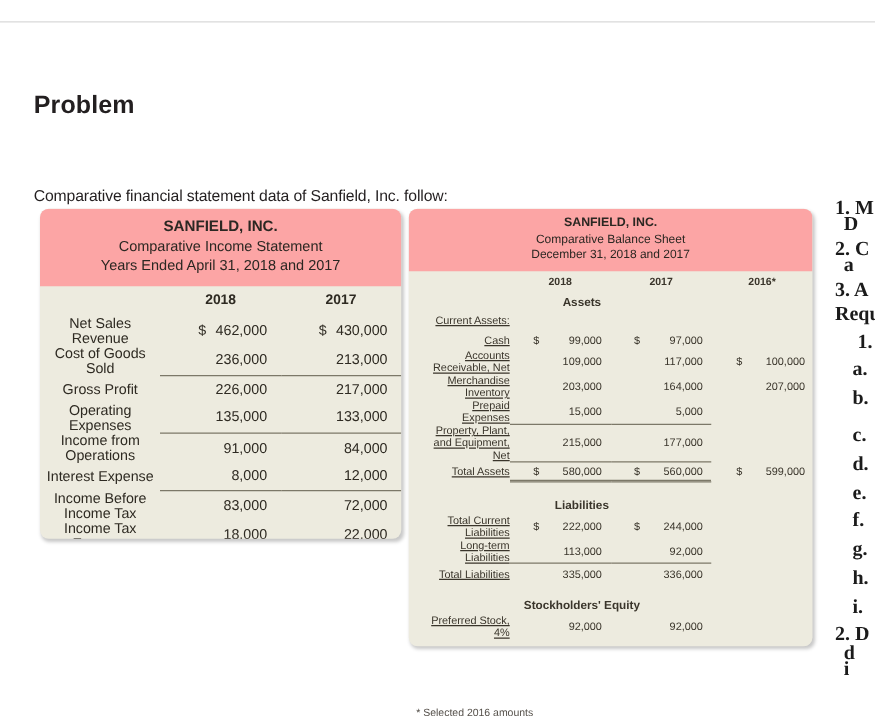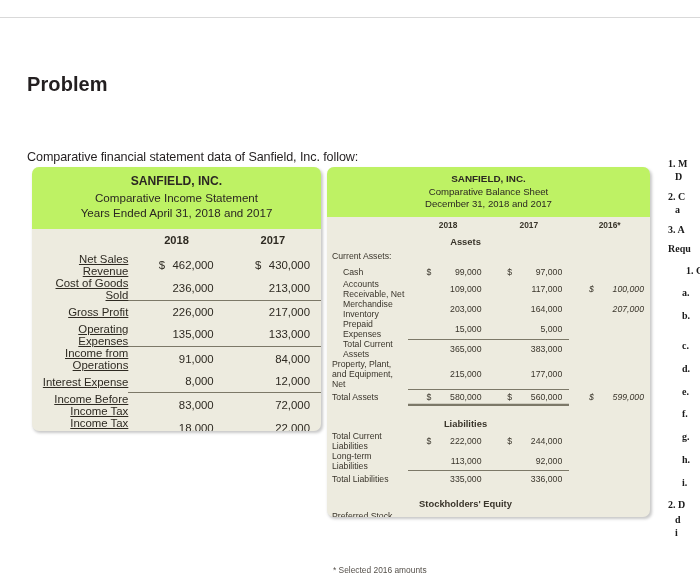--- a/index.html
+++ b/index.html
@@ -57,21 +57,21 @@
   
   .card {
     position: absolute;
     background: #edebdf;
     border-radius: 7px;
     box-shadow: 1.5px 2px 3px rgba(0,0,0,0.22);
     overflow: hidden;
     color: #2e2a22;
   }
   .card-head {
-    background: #bef264;
+    background: #fca5a5;
     text-align: center;
     color: #2b2722;
   }
   .card-head .line1 { font-weight: bold; }
 
   
   #income-statement-card {
     left: 32px;
     top: 167px;
     width: 289px;
@@ -91,23 +91,22 @@
   }
   #income-statement-card table.fin { font-size: 11.4px; }
   #income-statement-card td, #income-statement-card th {
     padding: 0;
     height: 21.5px;
     vertical-align: middle;
     font-weight: normal;
   }
   #income-statement-card td.lbl {
     padding-left: 0;
-    text-align: right;
+    text-align: center;
     width: 146px;
-    text-decoration: underline;
   }
   #income-statement-card td.num {
     text-align: right;
     padding-right: 11px;
     width: 71px;
     white-space: nowrap;
   }
   #income-statement-card th.colhead {
     text-align: center;
     font-weight: bold;
@@ -155,30 +154,31 @@
   #balance-sheet-card table.fin { font-size: 8.7px; }
   #balance-sheet-card td, #balance-sheet-card th {
     padding: 0;
     height: 15.1px;
     vertical-align: middle;
     font-weight: normal;
     color: #3a352b;
   }
   #balance-sheet-card td.lbl {
     padding-left: 5px;
-    text-align: left;
+    text-align: right;
     width: 150px;
+    text-decoration: underline;
   }
   #balance-sheet-card td.num {
     text-align: right;
     padding-right: 7px;
     width: 57px;
     white-space: nowrap;
   }
-  #balance-sheet-card td.num.c2016 { width: 59px; padding-right: 6px; font-style: italic; }
+  #balance-sheet-card td.num.c2016 { width: 59px; padding-right: 6px; }
   #balance-sheet-card th.colhead {
     text-align: center;
     font-weight: bold;
     font-size: 8.4px;
     height: 17px;
   }
   #balance-sheet-card th.colhead.spacer { text-align: left; }
 
   .indent1 { padding-left: 16px !important; }
   .section-title {
@@ -202,21 +202,21 @@
 
   
   #margin-column {
     position: absolute;
     left: 668px;
     top: 155px;
     width: 32px;
     height: 390px;
     overflow: hidden;
     font-family: "Liberation Serif", serif;
-    font-size: 10px;
+    font-size: 16px;
     color: #1b1b1b;
   }
   #margin-column .mi {
     position: absolute;
     white-space: nowrap;
     font-weight: bold;
   }
 </style>
 </head>
 <body>
@@ -327,26 +327,20 @@
           <tr>
             <td class="lbl indent1">Merchandise Inventory</td>
             <td class="num "><span class="money"><span class="sym"></span><span class="val">203,000</span></span></td>
             <td class="num "><span class="money"><span class="sym"></span><span class="val">164,000</span></span></td>
             <td class="num c2016"><span class="money"><span class="sym"></span><span class="val">207,000</span></span></td>
           </tr>
           <tr>
             <td class="lbl indent1">Prepaid Expenses</td>
             <td class="num rule-bottom-num"><span class="money"><span class="sym"></span><span class="val">15,000</span></span></td>
             <td class="num rule-bottom-num"><span class="money"><span class="sym"></span><span class="val">5,000</span></span></td>
-            <td class="num c2016"></td>
-          </tr>
-          <tr>
-            <td class="lbl indent1">Total Current Assets</td>
-            <td class="num "><span class="money"><span class="sym"></span><span class="val">365,000</span></span></td>
-            <td class="num "><span class="money"><span class="sym"></span><span class="val">383,000</span></span></td>
             <td class="num c2016"></td>
           </tr>
           <tr>
             <td class="lbl">Property, Plant, and Equipment, Net</td>
             <td class="num rule-bottom-num"><span class="money"><span class="sym"></span><span class="val">215,000</span></span></td>
             <td class="num rule-bottom-num"><span class="money"><span class="sym"></span><span class="val">177,000</span></span></td>
             <td class="num c2016"></td>
           </tr>
           <tr>
             <td class="lbl">Total Assets</td>

